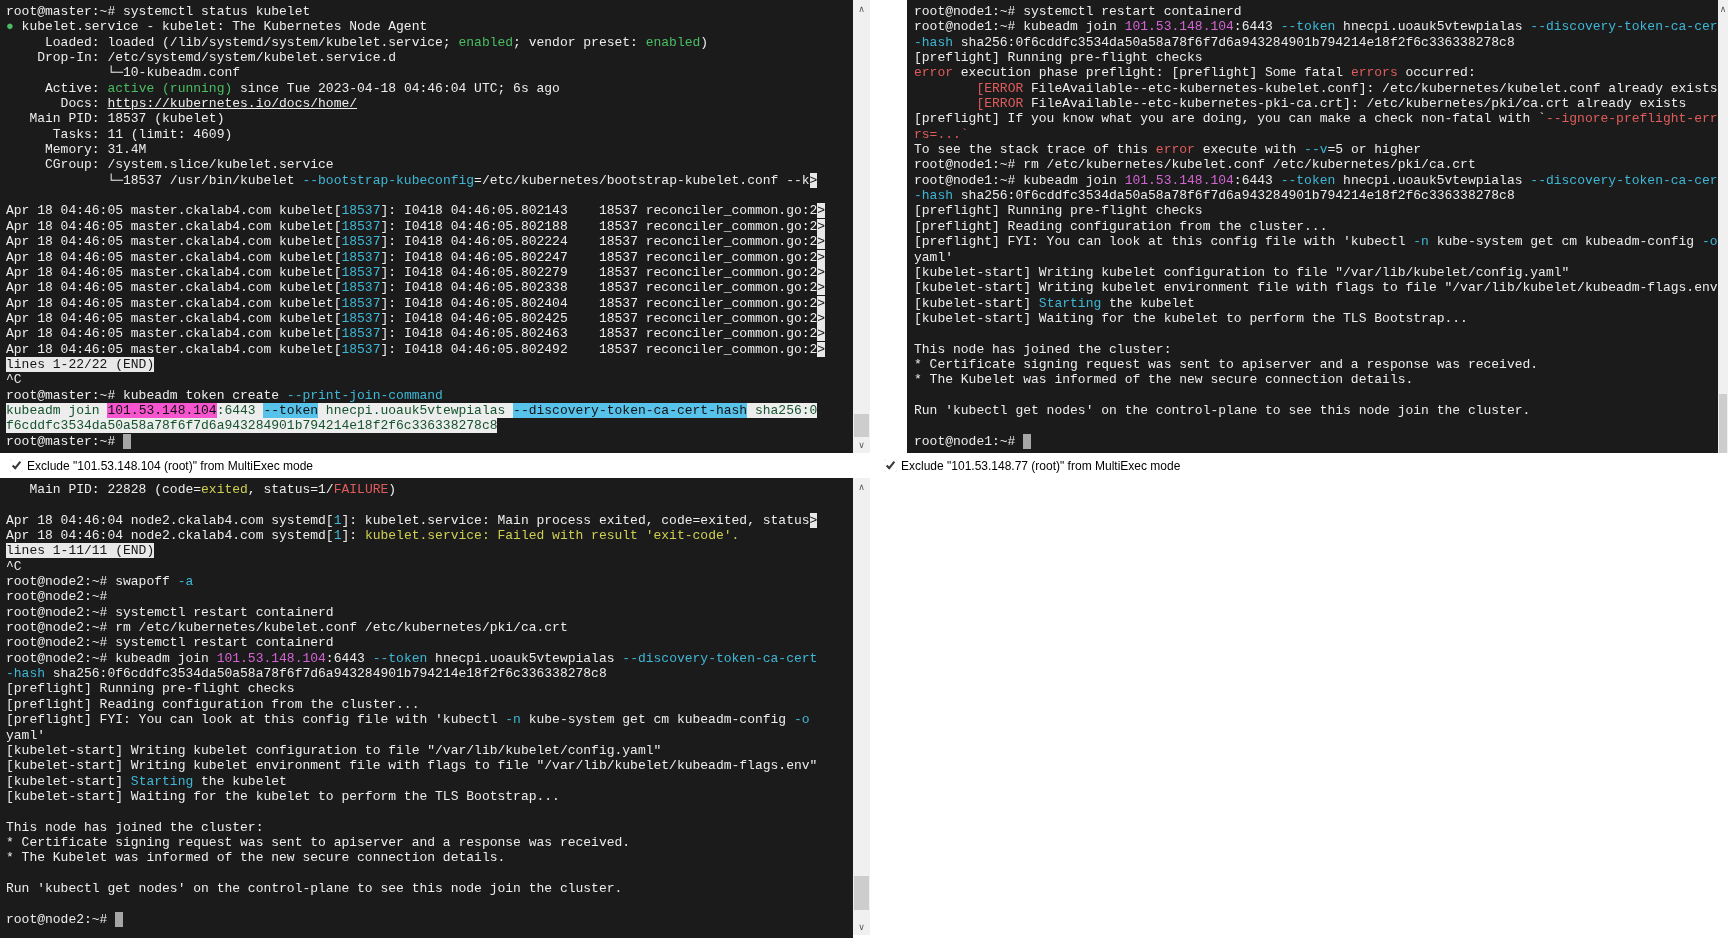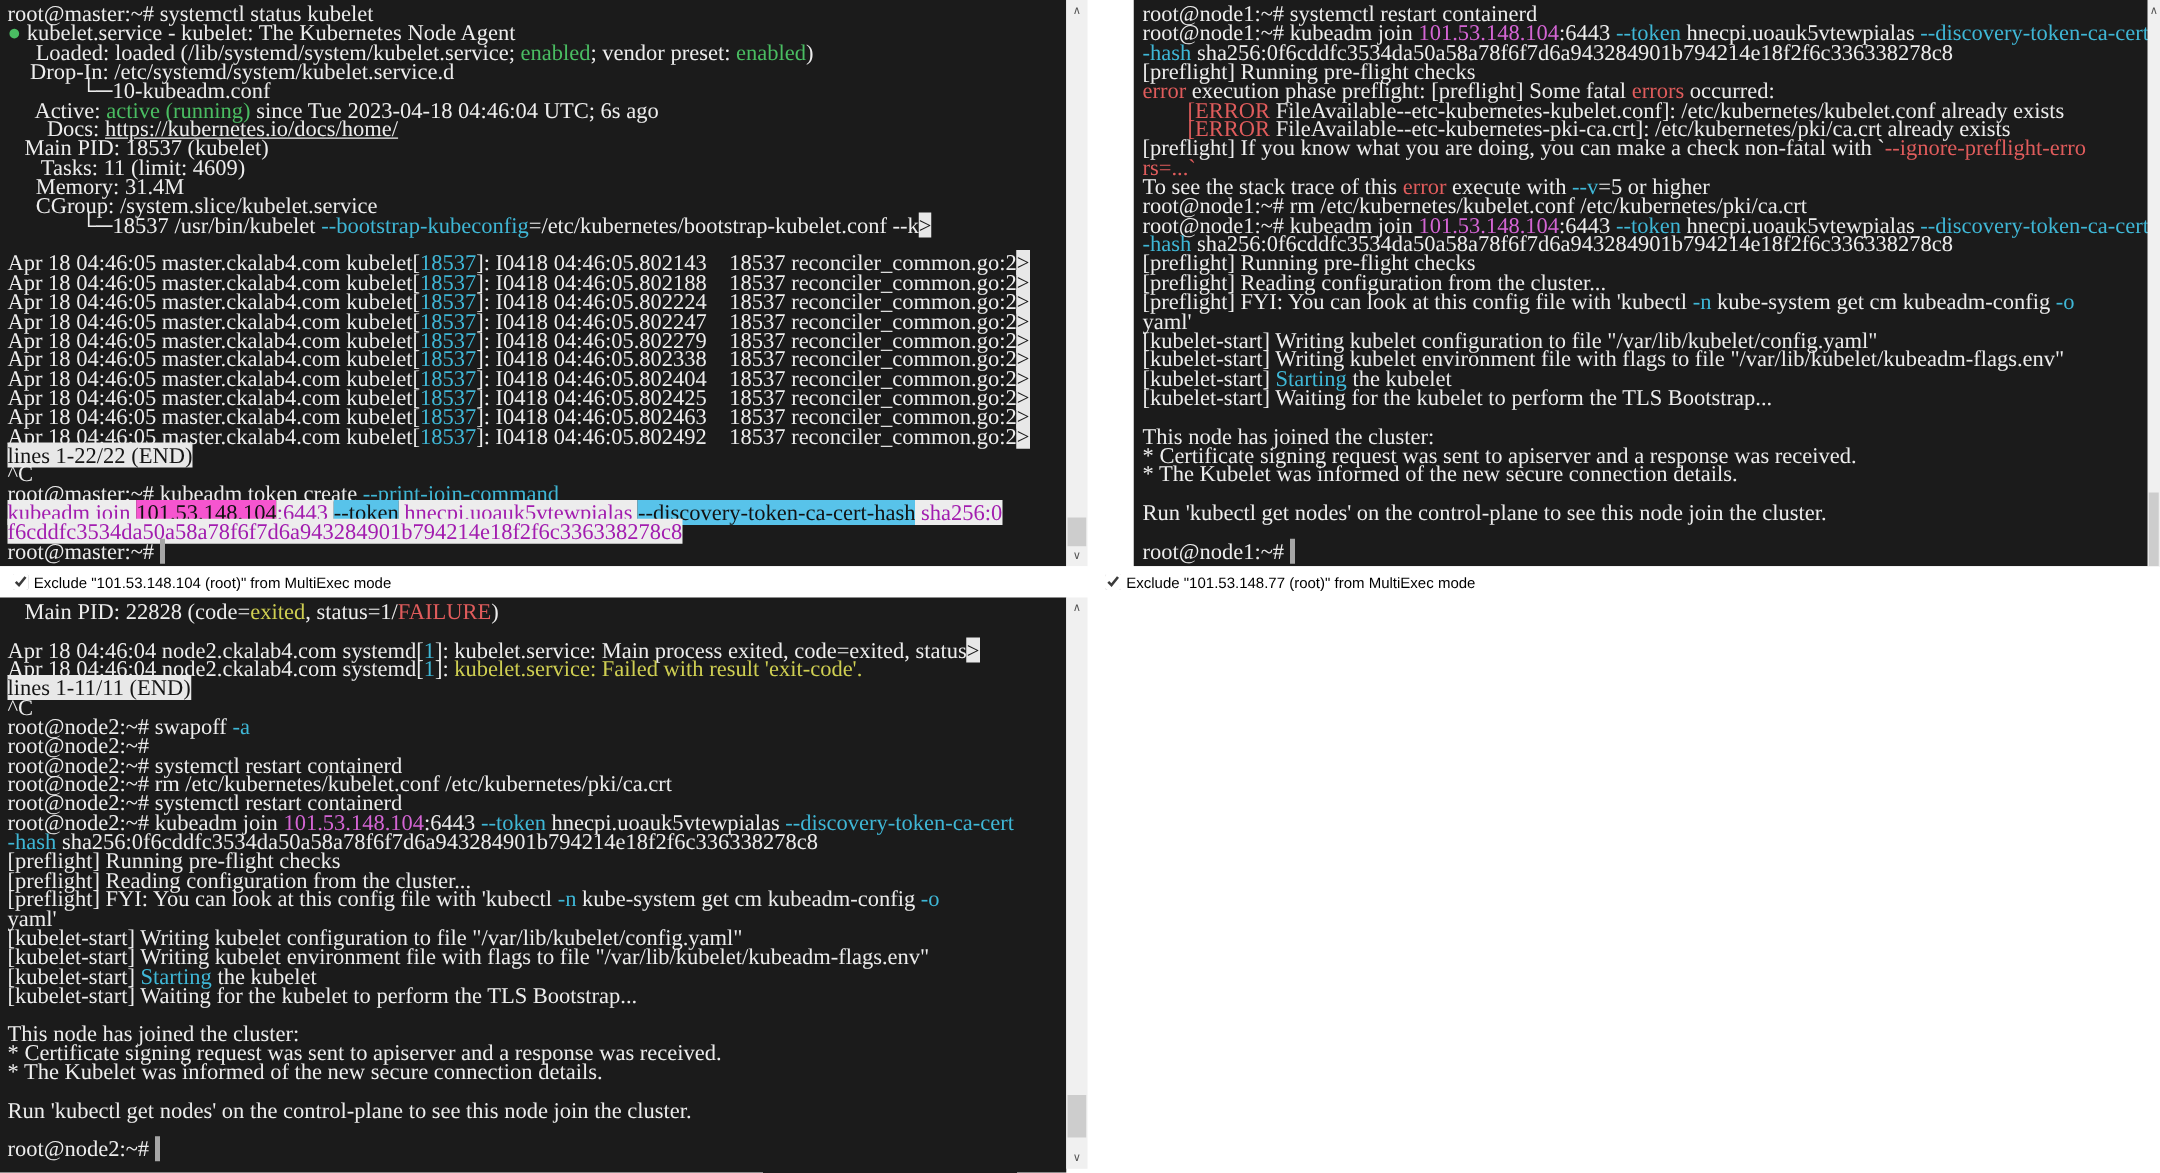--- a/index.html
+++ b/index.html
@@ -4,40 +4,40 @@
 <style>
   * { margin:0; padding:0; box-sizing:border-box; }
   html,body { width:1728px; height:938px; background:#ffffff; overflow:hidden;
               font-family:"Liberation Sans", sans-serif; }
   .screen { position:relative; width:1728px; height:938px; background:#ffffff; }
 
   
   .term {
     position:absolute; background:var(--terminal-background,#1b1b1b);
     color:var(--foreground,#ededed);
-    font-family:Liberation Serif, serif;
-    font-size:18px; line-height:15.35px;
+    font-family:Liberation Mono, monospace;
+    font-size:13px; line-height:15.35px;
     white-space:pre; overflow:hidden;
     padding:4px 0 0 6px;
   }
   .pane-master { left:0;    top:0;    width:853px;  height:453px; }
   .pane-node1  { left:870px; top:0;   width:848px;  height:453px; padding-left:7px;margin-left:37px; }
   .pane-node2  { left:0;    top:478px; width:853px; height:588px; }
 
   .trow { height:15.35px; }
   .seg  { white-space:pre; }
   .c-fg      { color:var(--foreground,#ededed); }
   .c-green   { color:var(--green,#4abd62); }
   .c-cyan    { color:var(--cyan,#3fb7d6); }
   .c-red     { color:var(--red,#e05c5c); }
   .c-yellow  { color:var(--yellow,#cfcf52); }
   .c-magenta { color:var(--magenta,#d465d4); }
   .c-link    { color:var(--foreground,#ededed); text-decoration:underline;margin-top:12px; }
   .c-inv     { background:#e8e8e8; color:#151515; }
-  .c-hl      { background:var(--selection-background,#ededed); color:#a21caf; }
+  .c-hl      { background:var(--selection-background,#ededed); color:#14532d; }
   .c-hlpink  { background:var(--selection-ip-background,#f655cf); color:#111; }
   .c-hlblue  { background:var(--selection-flag-background,#58c3ea); color:#111; }
   .c-cursor  { background:var(--cursor,#a6a6a6); color:var(--cursor,#a6a6a6); }
 
   
   .vscroll { position:absolute; background:var(--scroll-track,#f0f0f0); }
   .sb-master { left:853px; top:0;     width:17px; height:453px; }
   .sb-node2  { left:853px; top:478px; width:17px; height:457px; }
   .sb-node1  { left:1718px; top:0;    width:10px; height:453px; }
   .sb-btn { position:absolute; left:0; width:100%; height:17px; display:flex;

